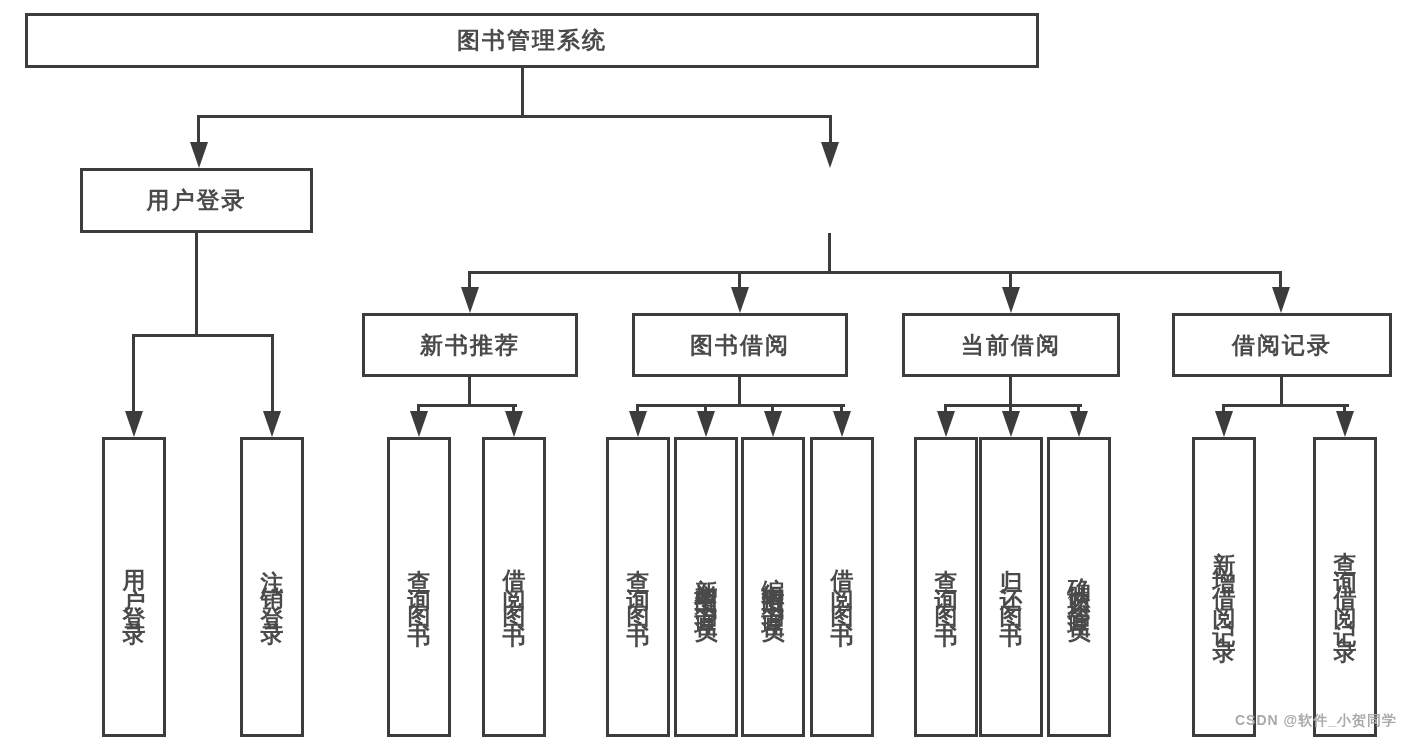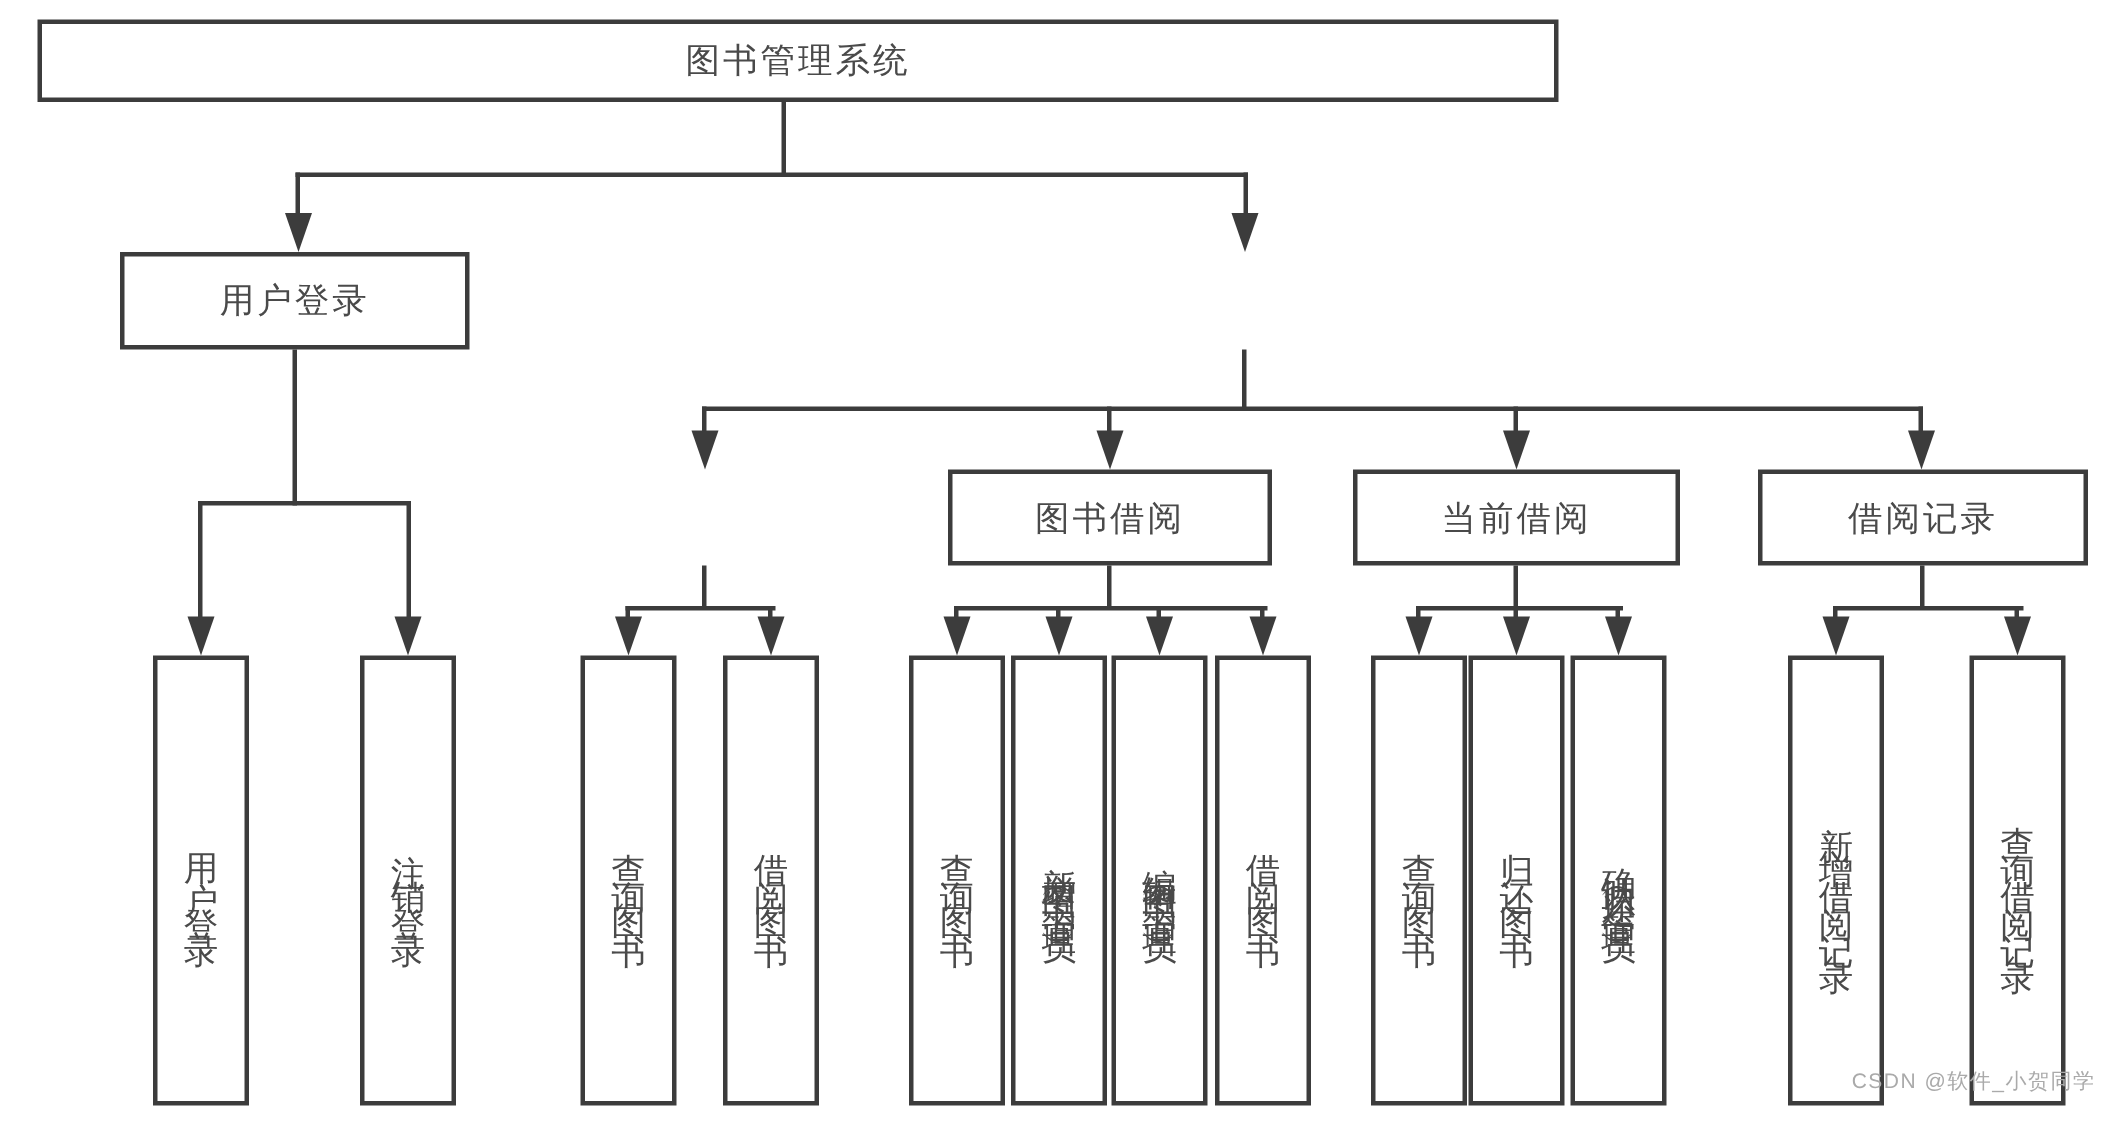--- a/index.html
+++ b/index.html
@@ -8,20 +8,21 @@
     --wm:#aaaaaa;
     --bg:#ffffff;
   }
   html,body{margin:0;padding:0;background:#fff;}
   .canvas{
     position:relative;
     width:1405px;height:747px;
     background:var(--bg);
     font-family:"Liberation Sans","DejaVu Sans",sans-serif;
     overflow:hidden;
+    font-weight:bold;
   }
   .node{
     position:absolute;
     box-sizing:border-box;
     border:3px solid var(--line);
     background:#fff;
     display:flex;align-items:center;justify-content:center;
     color:var(--text);
   }
   .node-h{font-size:23px;letter-spacing:2px;white-space:nowrap;}
@@ -58,20 +59,23 @@
 
   <div class="node node-h" style="left:25px;top:13px;width:1014px;height:55px;">
     <span>图书管理系统</span>
   </div>
 
   <div class="node node-h" style="left:80px;top:168px;width:233px;height:65px;">
     <span>用户登录</span>
   </div>
 
 
+  <div class="node node-h" style="left:362px;top:313px;width:216px;height:64px;">
+    <span>新书推荐</span>
+  </div>
 
   <div class="node node-h" style="left:632px;top:313px;width:216px;height:64px;">
     <span>图书借阅</span>
   </div>
 
   <div class="node node-h" style="left:902px;top:313px;width:218px;height:64px;">
     <span>当前借阅</span>
   </div>
 
   <div class="node node-h" style="left:1172px;top:313px;width:220px;height:64px;">

